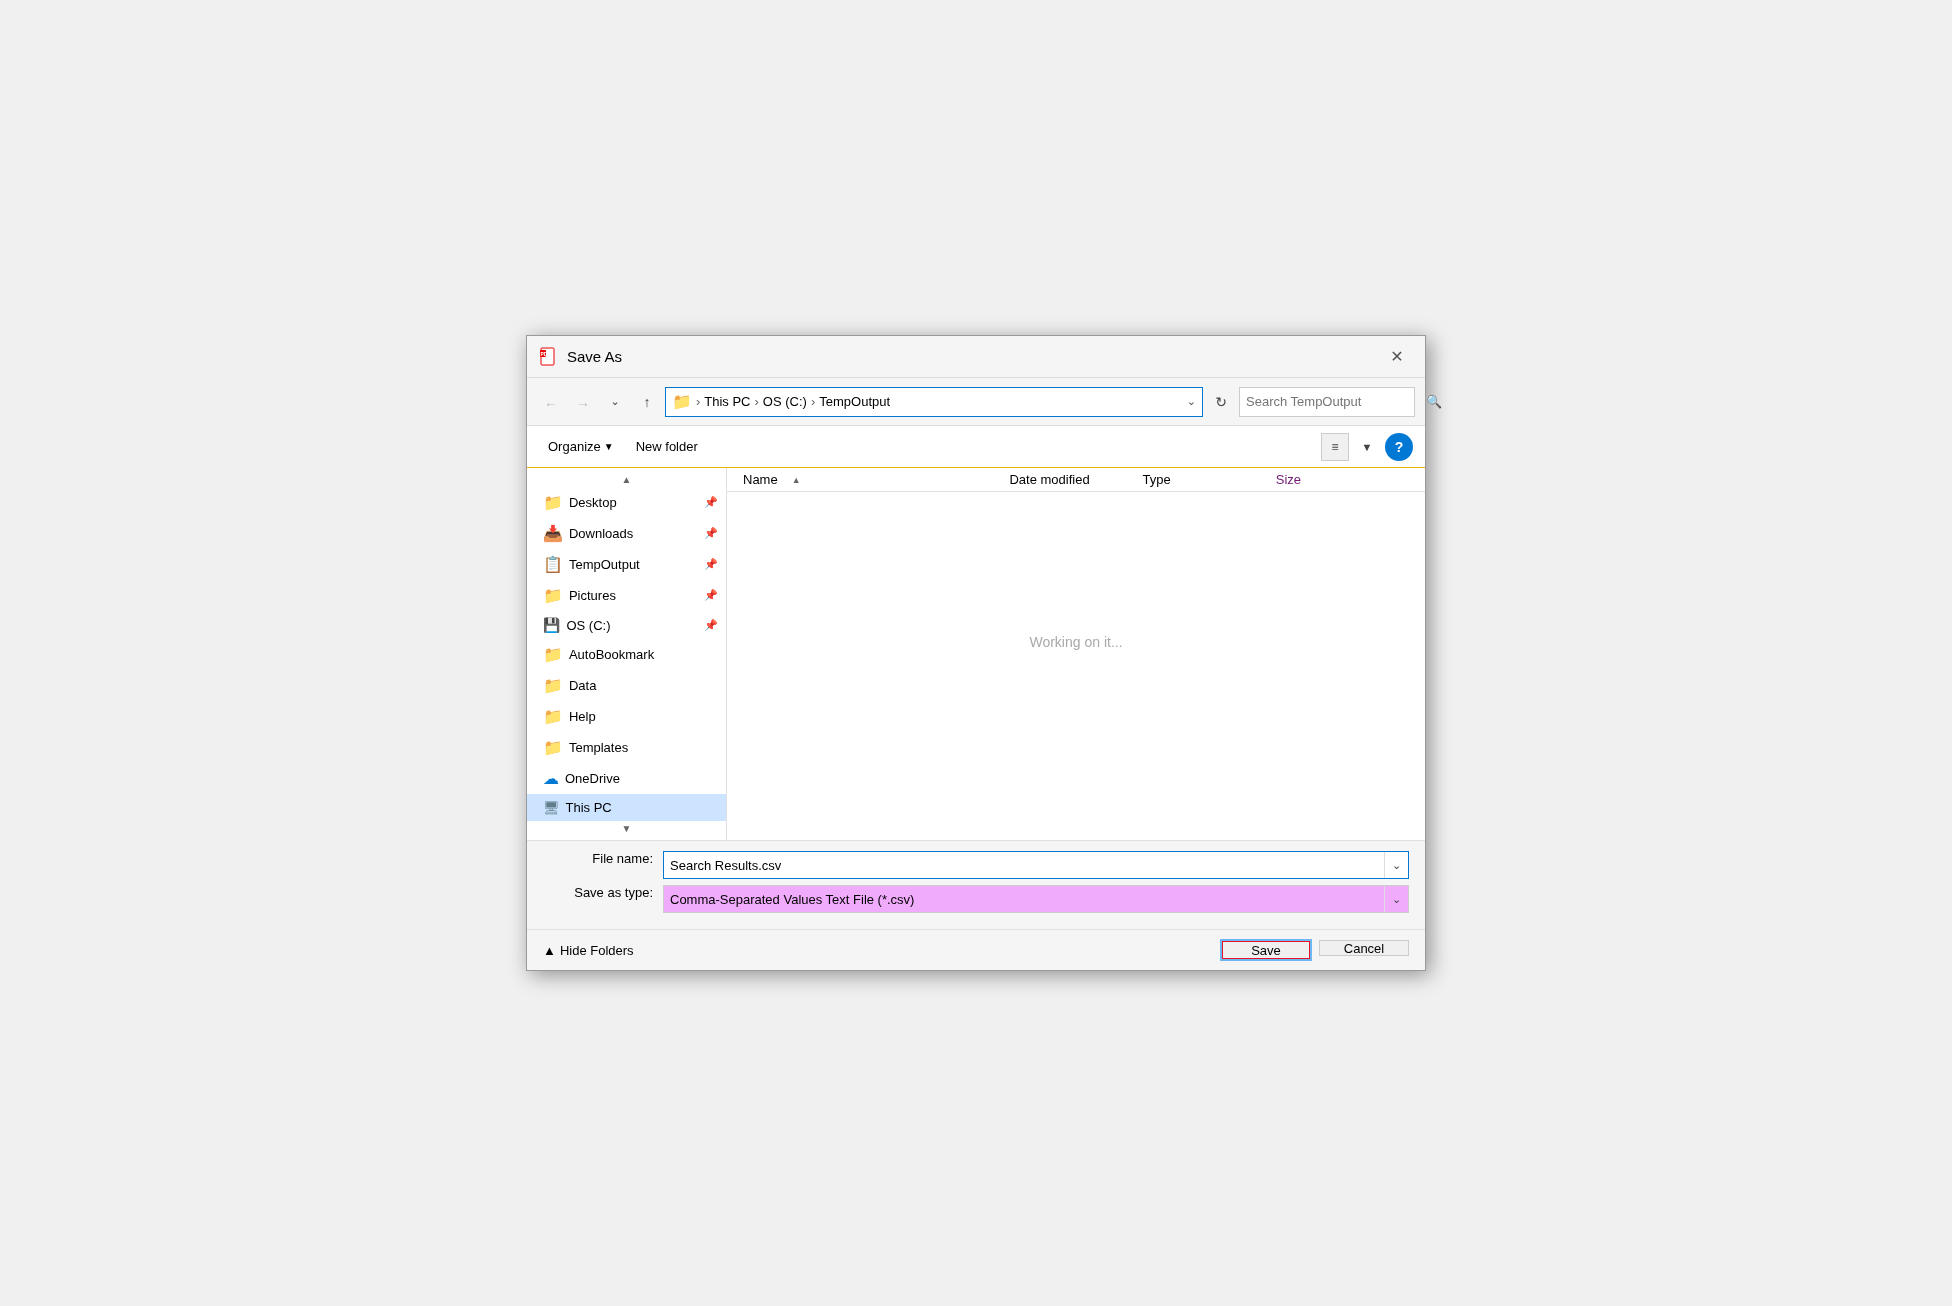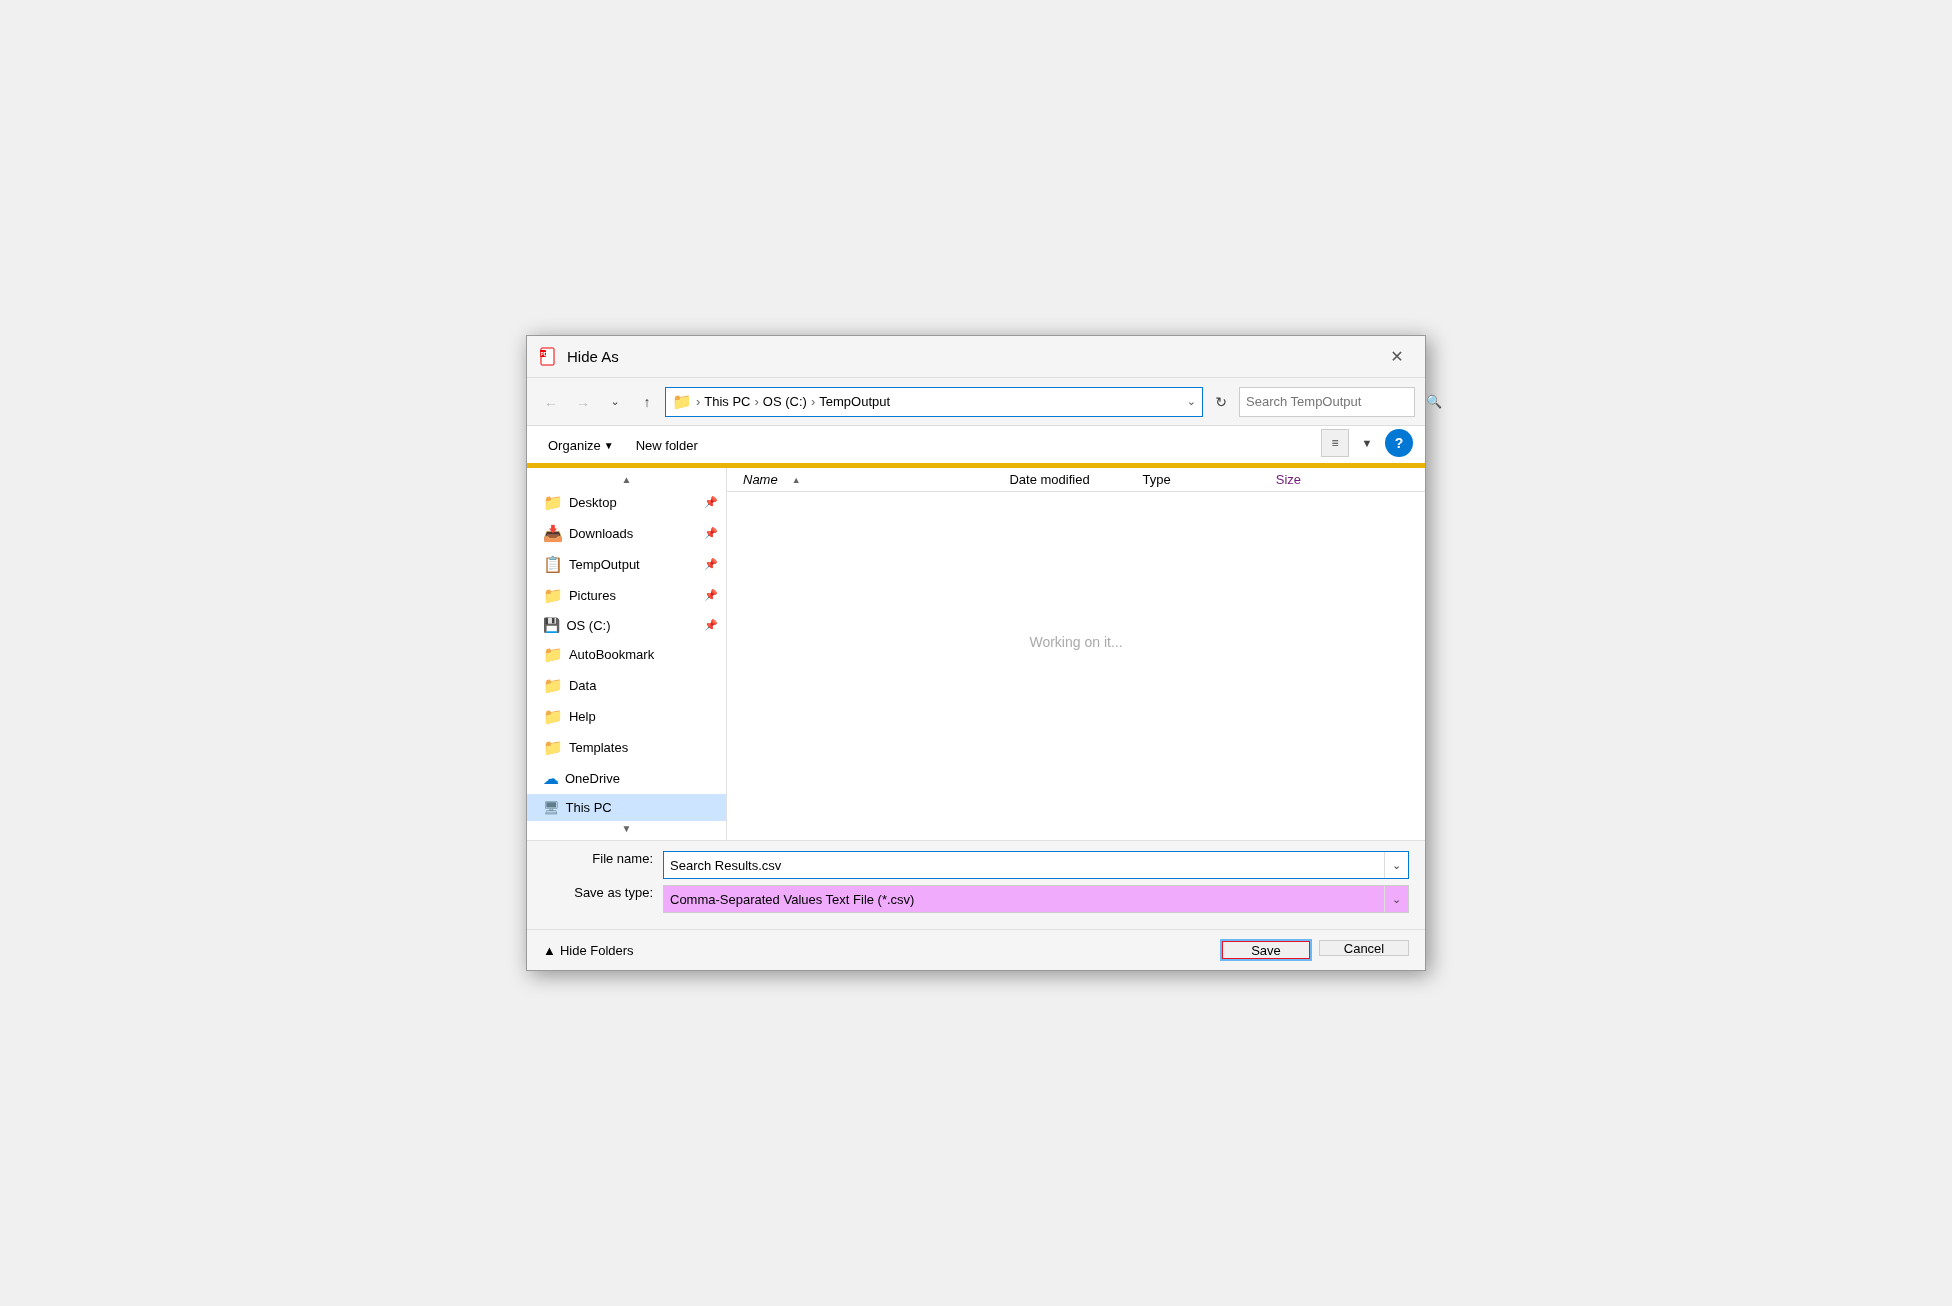--- a/index.html
+++ b/index.html
@@ -121,23 +121,23 @@
       flex: 1;
       font-size: 13px;
       color: #888;
       background: transparent;
     }
     .search-icon { font-size: 13px; color: #555; }
 
     
     .action-bar {
       display: flex;
-      align-items: flex-end;
+      align-items: center;
       padding: 6px 12px;
-      border-bottom: 5px solid #eab308;
+      border-bottom: 1px solid #eab308;
       background: #fff;
       gap: 4px;
       height: 42px;
     }
     .action-btn {
       padding: 3px 8px;
       border: 1px solid transparent;
       background: transparent;
       cursor: pointer;
       font-size: 13px;
@@ -246,21 +246,21 @@
     .file-list-header {
       display: flex;
       align-items: center;
       padding: 4px 16px;
       border-bottom: 1px solid #e0e0e0;
       background: #fff;
       position: sticky;
       top: 0;
       z-index: 1;
     }
-    .col-name { flex: 2; font-size: 13px; color: #000; display: flex; align-items: center; gap: 14px; font-style: italic; }
+    .col-name { flex: 2; font-size: 13px; color: #000; display: flex; align-items: center; gap: 14px; }
     .col-date { flex: 1; font-size: 13px; color: #000; }
     .col-type { flex: 1; font-size: 13px; color: #000; }
     .col-size { flex: 1; font-size: 13px; color: #701a75; }
     .col-sort-icon { font-size: 9px; color: #666; }
 
     .file-list-body {
       display: flex;
       align-items: center;
       justify-content: center;
       height: 300px;
@@ -397,21 +397,21 @@
 <body>
 
 <div class="dialog">
 
   <div class="title-bar">
     <svg class="title-bar-icon" viewBox="0 0 20 20" fill="none">
       <rect x="2" y="1" width="13" height="17" rx="1" fill="#fff" stroke="#e00" stroke-width="1"></rect>
       <rect x="1" y="3" width="6" height="7" rx="1" fill="#e00"></rect>
       <text x="1.5" y="9" font-size="5" fill="#fff" font-weight="bold">PDF</text>
     </svg>
-    <span class="title-bar-text">Hide As</span>
+    <span class="title-bar-text">Save As</span>
     <button class="title-close-btn">✕</button>
   </div>
 
   <div class="toolbar">
     <button class="nav-btn disabled">←</button>
     <button class="nav-btn disabled">→</button>
     <button class="nav-btn" style="font-size:11px;">⌄</button>
     <button class="nav-btn">↑</button>
 
     <div class="address-bar">

